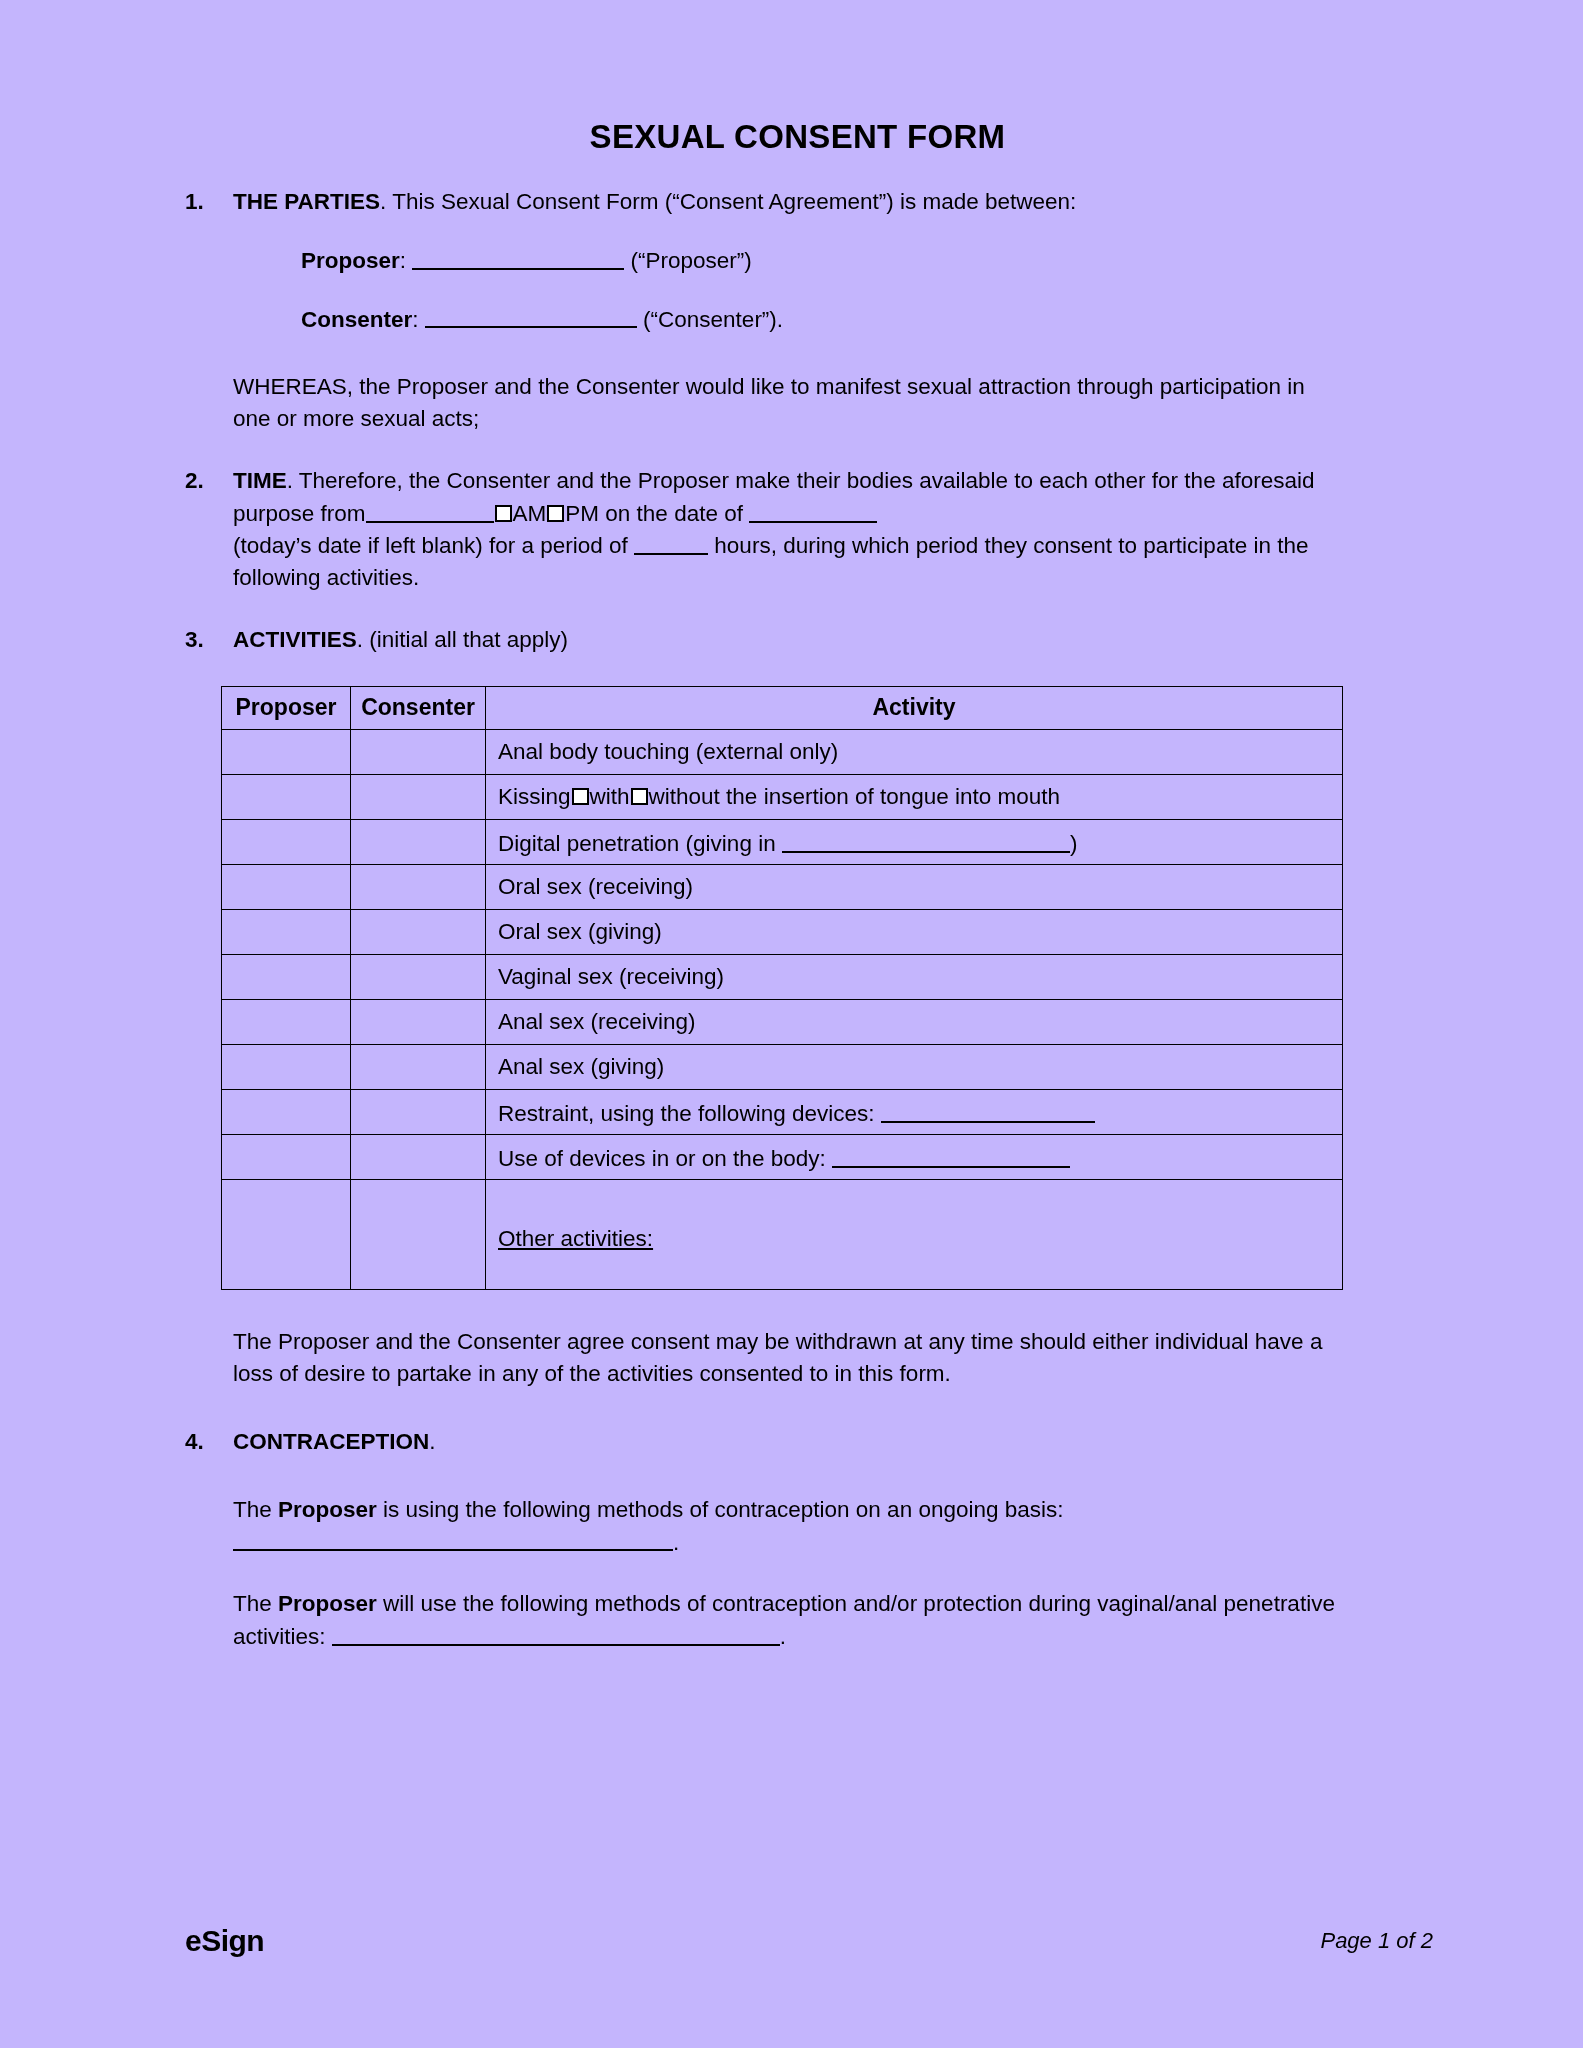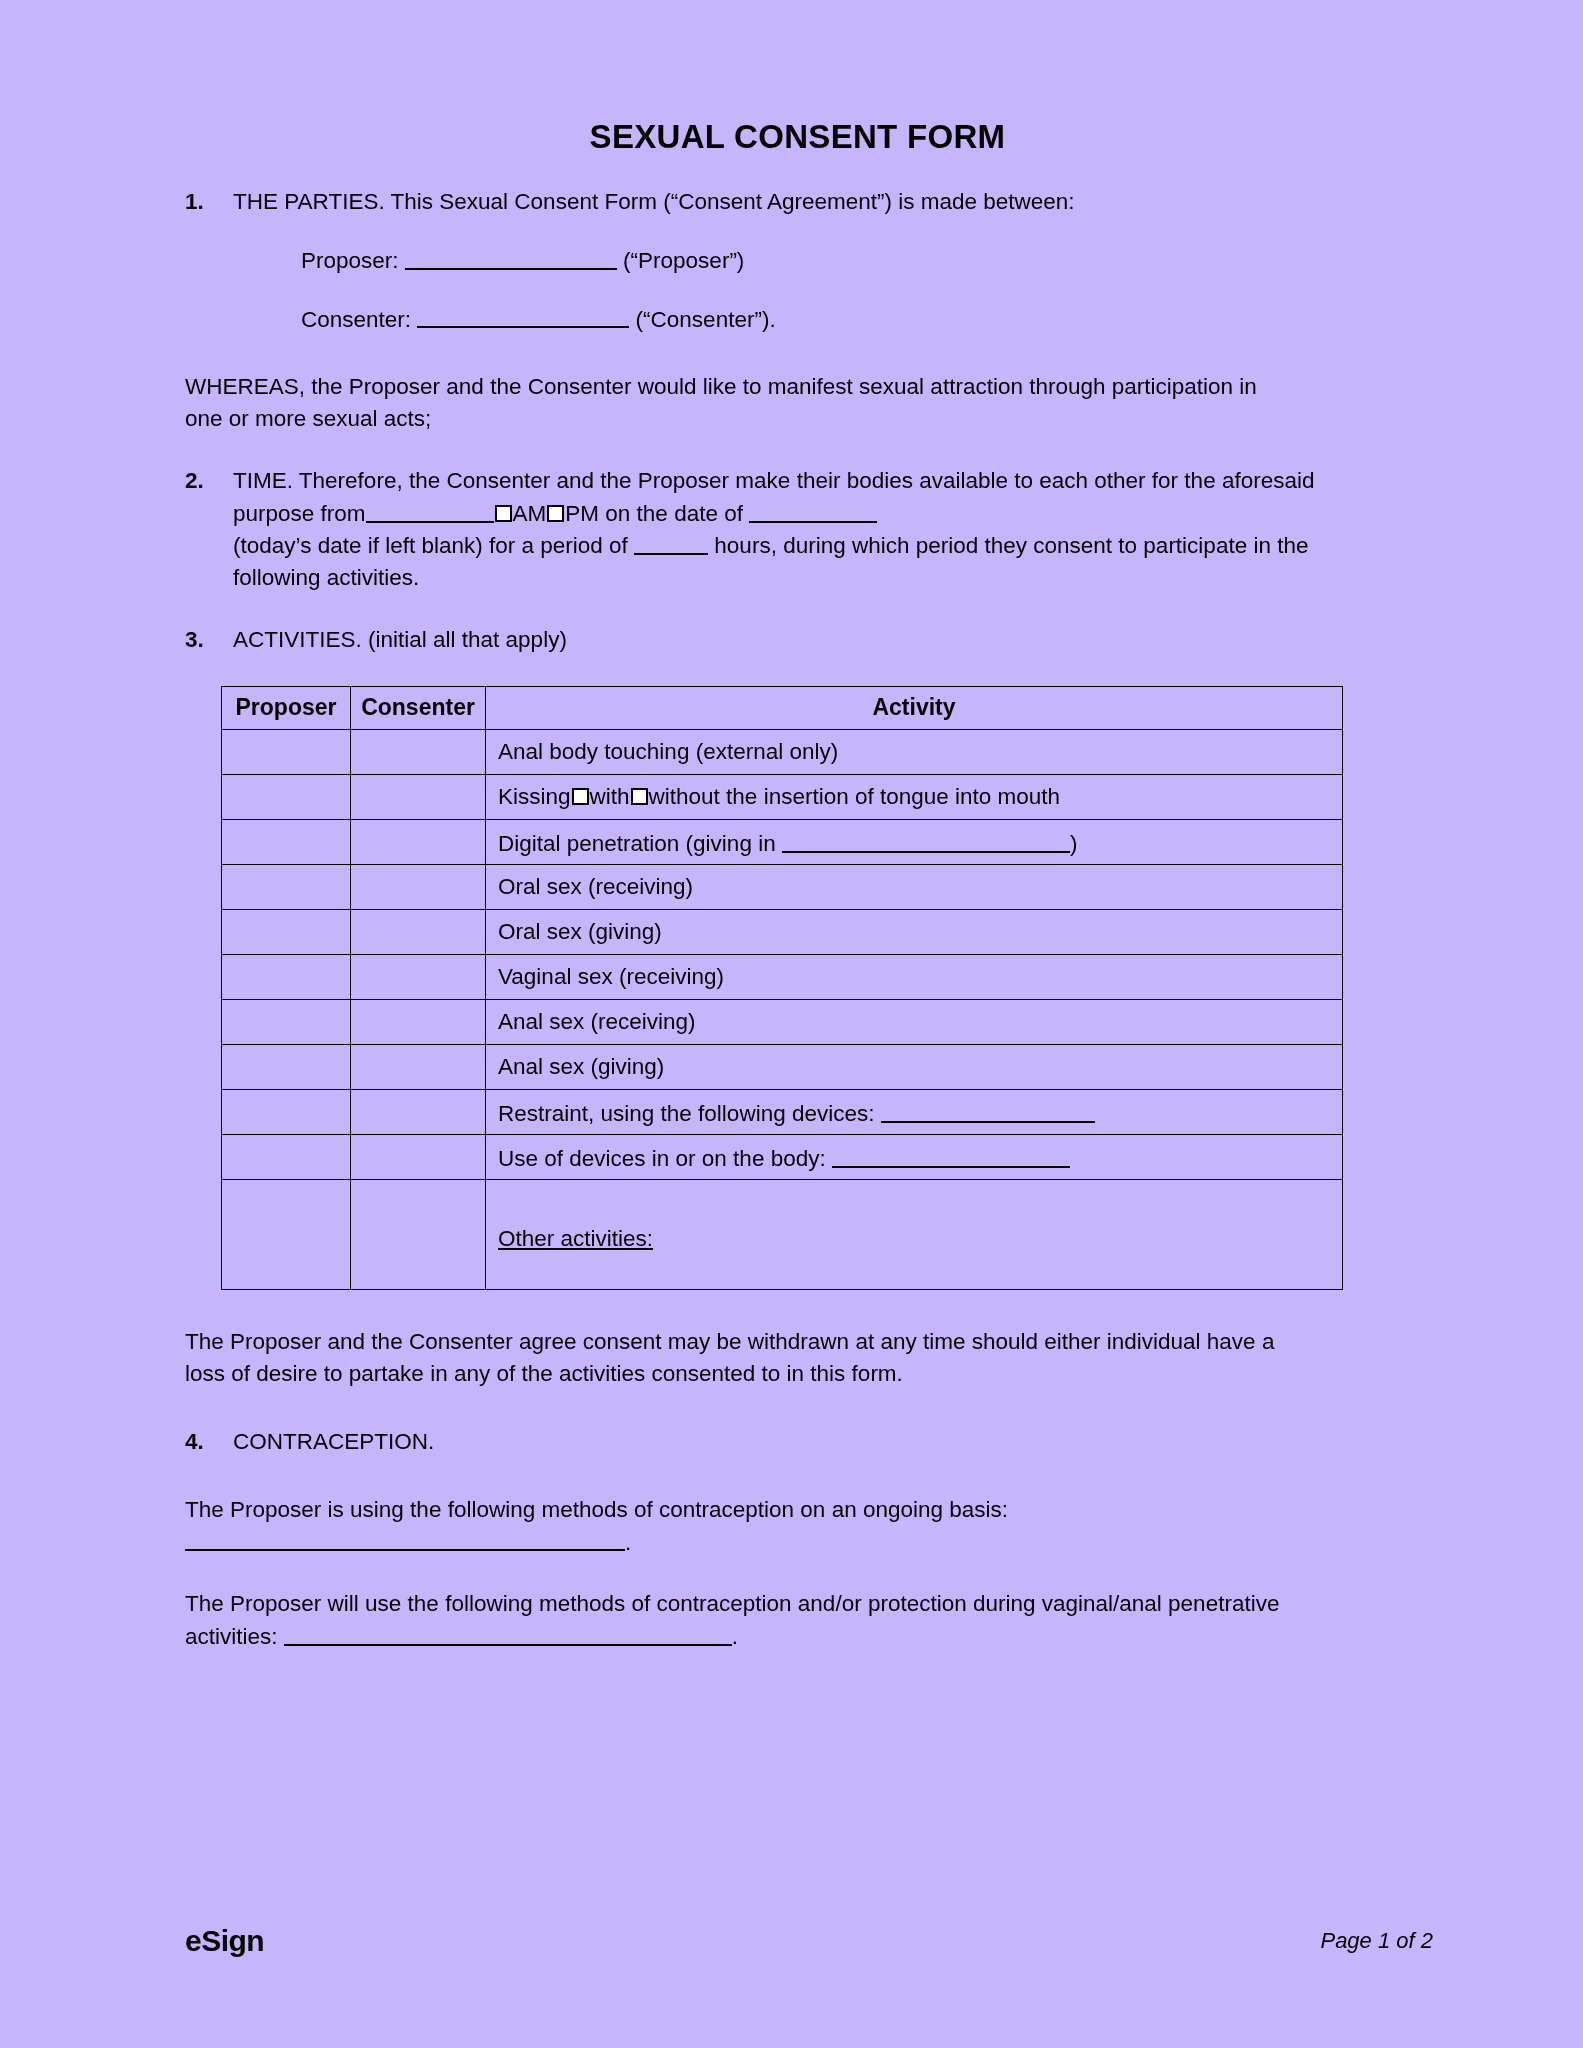--- a/index.html
+++ b/index.html
@@ -48,28 +48,28 @@
   }
   .clause .num {
     width: 48px;
     flex: 0 0 48px;
     font-weight: bold;
     font-size: 22.5px;
   }
   .clause .body {
     flex: 1 1 auto;
   }
-  .b { font-weight: normal; }
+  .b { font-weight: bold; }
 
   .para {
     font-size: 22.5px;
     line-height: 1.42;
   }
 
-  .indent1 { }
+  .indent1 { margin-left: 48px; }
   .indent2 { margin-left: 116px; }
 
   
   .blank {
     display: inline-block;
     border-bottom: 2px solid #000;
     vertical-align: baseline;
     height: 1.05em;
     margin-bottom: -2px;
   }

